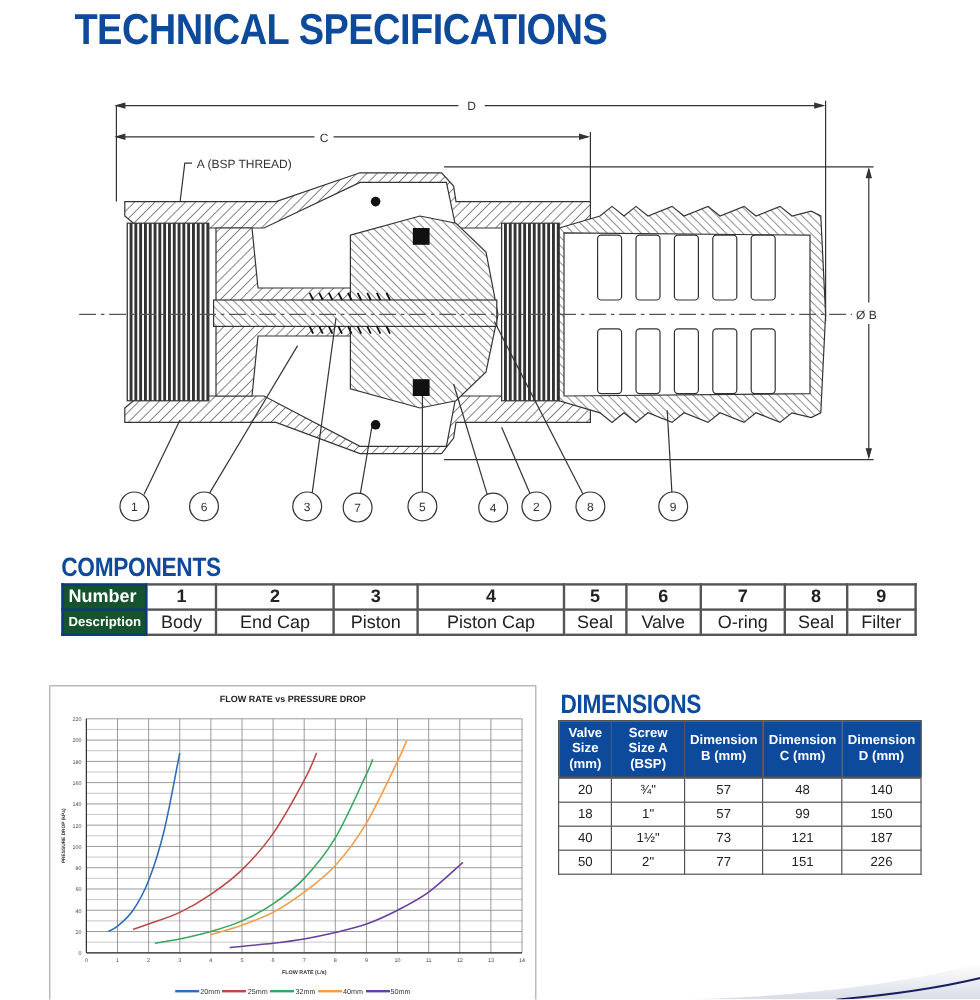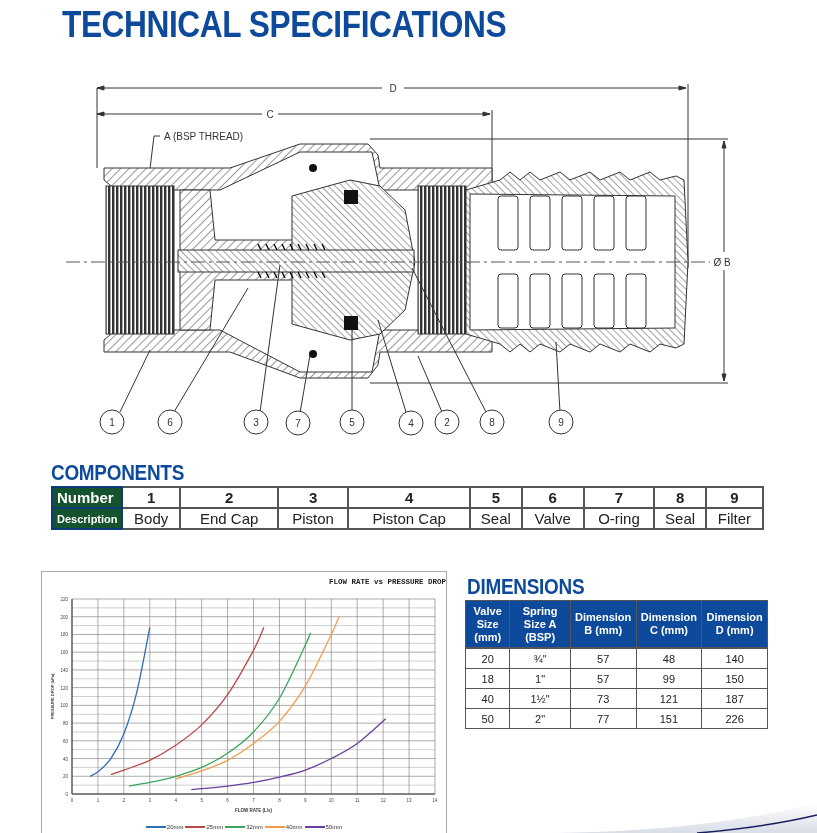--- a/index.html
+++ b/index.html
@@ -9,21 +9,21 @@
   #diagram{position:absolute;left:0;top:70px;}
   table{border-collapse:collapse;}
   .comp{position:absolute;left:51px;top:486px;width:713px;}
   .comp td{border:2px solid #555;text-align:center;font-size:15px;height:19px;padding:0;}
   .comp tr:first-child td{font-weight:bold;font-size:15px;}
   .comp td.hd{background:#14532d;color:#fff;font-weight:bold;font-size:11px;text-align:left;padding-left:4px;width:64px;border-color:#0d3a7a;}
   .dim{position:absolute;left:465px;top:600px;width:303px;border-radius:14px;}
   .dim th{background:#0d4a9b;color:#fff;font-size:11px;font-weight:bold;border:1px solid #555;border-bottom:2px solid #555;padding:2px 1px;line-height:13px;height:42px;}
   .dim td{border:1px solid #555;text-align:center;font-size:11px;height:19px;padding:0;}
   .chartbox{position:absolute;left:41px;top:571px;width:404px;height:262px;border:1px solid #aaa;background:#fff;}
-  .chart-title{position:absolute;left:0;width:100%;top:6px;text-align:right;font-size:7.5px;font-weight:bold;color:#222;font-family:Liberation Mono, monospace;}
+  .chart-title{position:absolute;left:0;width:100%;top:6px;text-align:center;font-size:7.5px;font-weight:bold;color:#222;}
   #chart{position:absolute;left:0;top:0;}
   .legend{position:absolute;bottom:4px;left:0;width:100%;text-align:center;font-size:6px;color:#333;}
   .legend span.item{display:inline-block;margin:0 1px;}
   .legend span.sw{display:inline-block;width:20px;height:2px;vertical-align:middle;margin-right:1px;}
   .swoosh{position:absolute;right:0;bottom:0;width:260px;height:40px;}
 </style>
 </head>
 <body>
 
 <div class="title">TECHNICAL SPECIFICATIONS</div>
@@ -257,21 +257,21 @@
       <path d="M149.27142857142857,217.5681818181818 C155.32142857142856,216.97727272727272 175.2,215.20454545454547 185.57142857142856,214.02272727272728 C195.94285714285712,212.8409090909091 202.85714285714286,211.95454545454544 211.5,210.47727272727272 C220.14285714285714,209 228.78571428571428,207.22727272727272 237.42857142857142,205.1590909090909 C246.07142857142856,203.0909090909091 254.71428571428575,201.17045454545453 263.3571428571429,198.0681818181818 C272.00000000000006,194.9659090909091 280.6428571428571,190.97727272727275 289.2857142857143,186.54545454545456 C297.92857142857144,182.11363636363637 306.13928571428573,178.125 315.2142857142857,171.47727272727272 C324.2892857142857,164.82954545454544 338.98214285714283,150.79545454545453 343.73571428571427,146.6590909090909" stroke="#6a3fa0" stroke-width="1.3" fill="none"></path>
     </svg>
   <div class="legend" id="legend"><span class="item"><span class="sw" style="background: rgb(47, 109, 181);"></span><span>20mm</span></span><span class="item"><span class="sw" style="background: rgb(185, 74, 72);"></span><span>25mm</span></span><span class="item"><span class="sw" style="background: rgb(58, 165, 93);"></span><span>32mm</span></span><span class="item"><span class="sw" style="background: rgb(243, 156, 74);"></span><span>40mm</span></span><span class="item"><span class="sw" style="background: rgb(106, 63, 160);"></span><span>50mm</span></span></div>
 </div>
 
 <div class="h2" style="left:467px;top:574px;">DIMENSIONS</div>
 <table class="dim">
   <tbody>
       <tr>
     <th style="width:44px">Valve Size (mm)</th>
-    <th style="width:62px">Spring Size A (BSP)</th>
+    <th style="width:62px">Screw Size A (BSP)</th>
     <th style="width:64px">Dimension B (mm)</th>
     <th style="width:64px">Dimension C (mm)</th>
     <th style="width:64px">Dimension D (mm)</th>
   </tr>
   <tr>
     <td>20</td>
     <td>¾"</td>
     <td>57</td>
     <td>48</td>
     <td>140</td>

